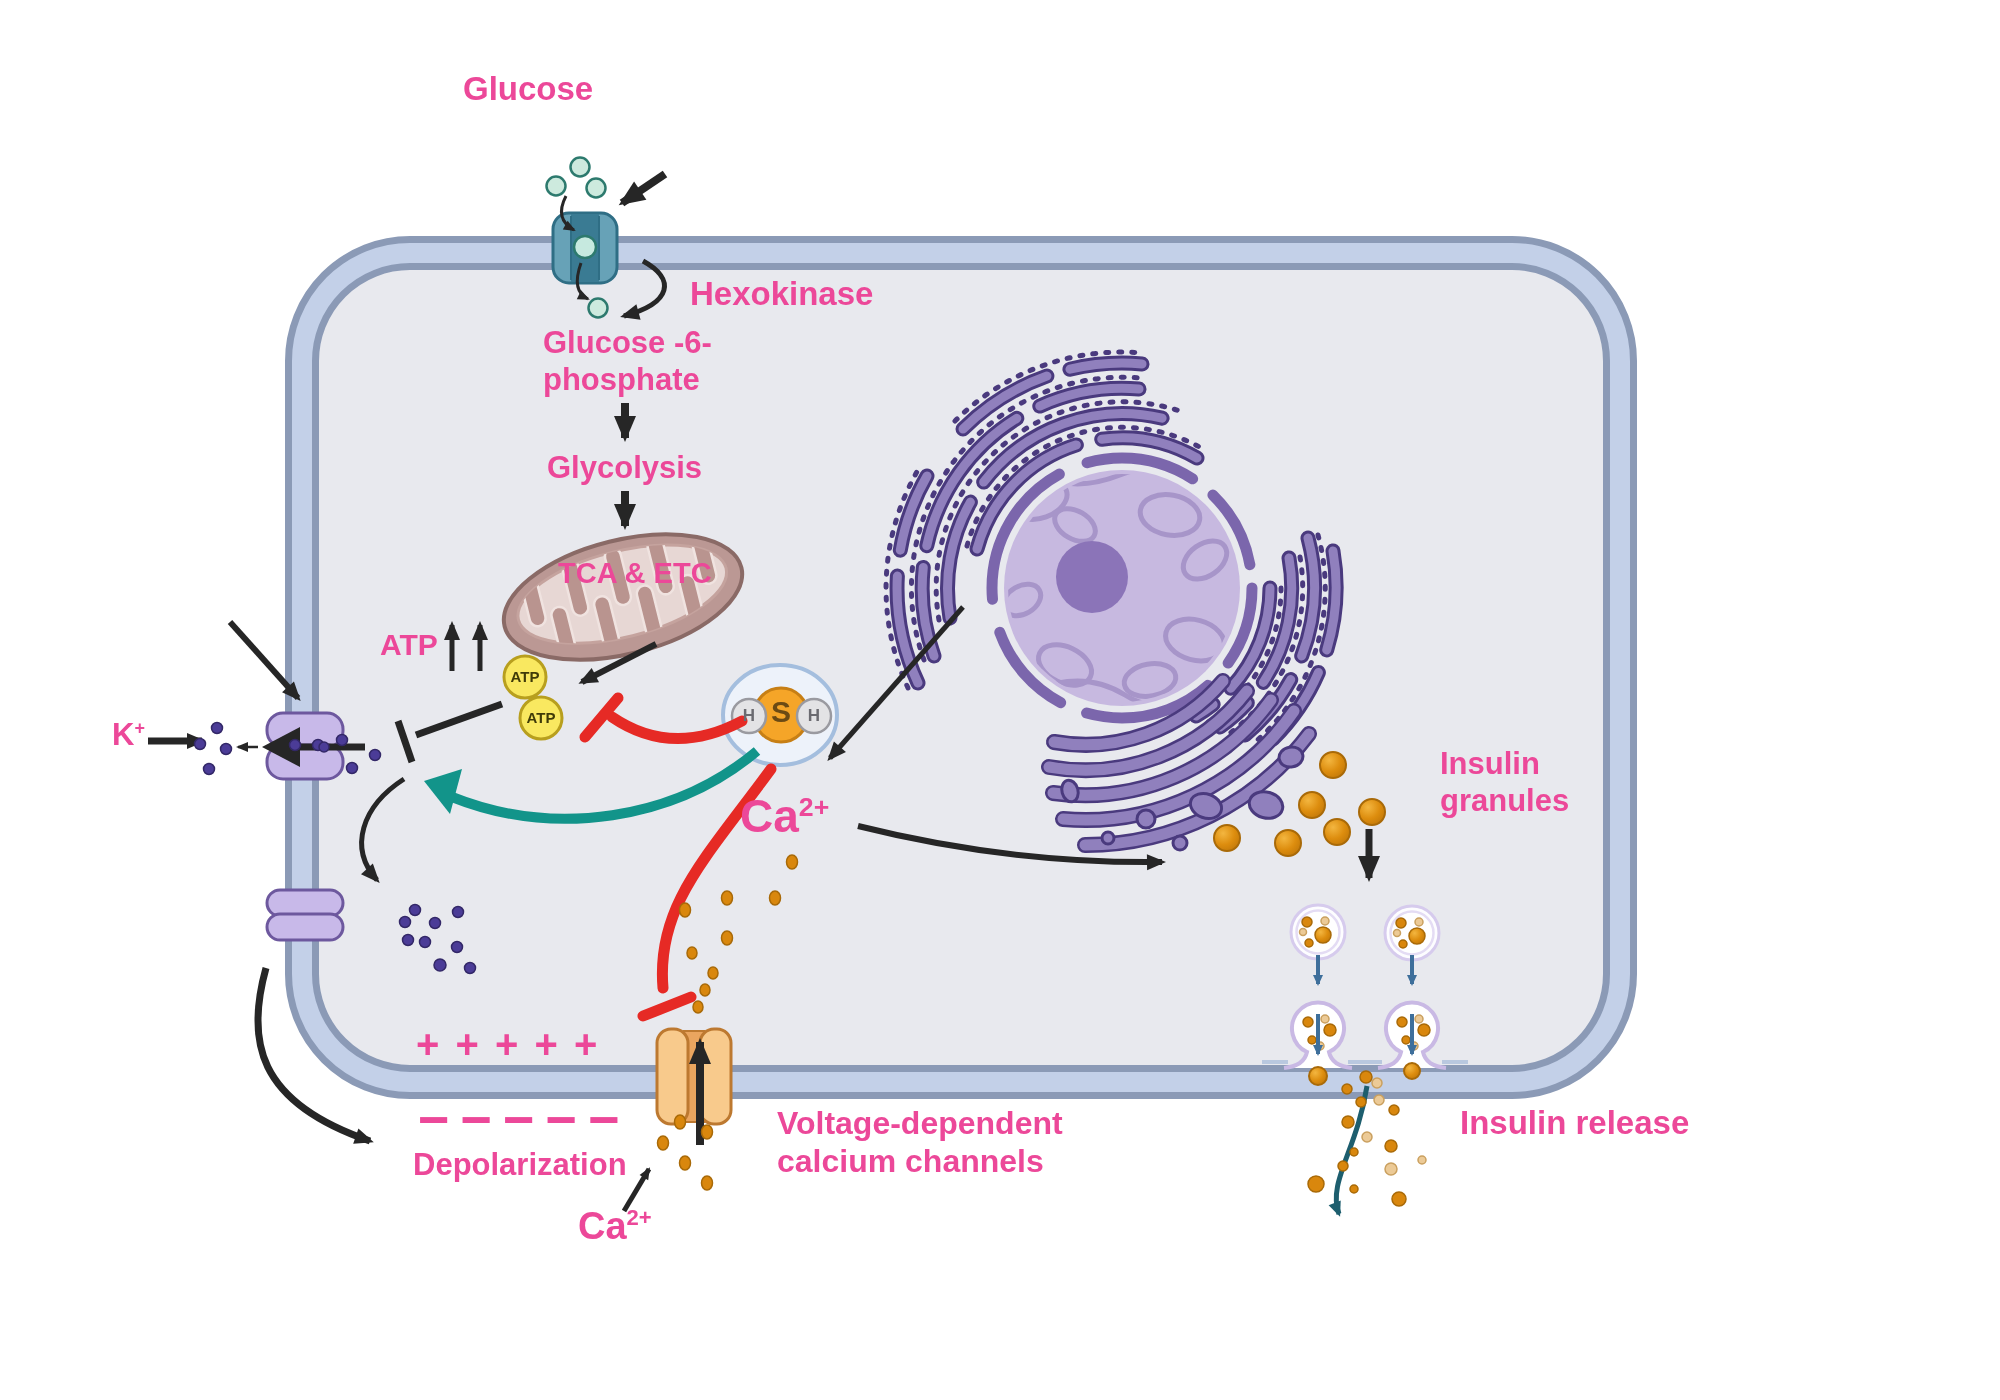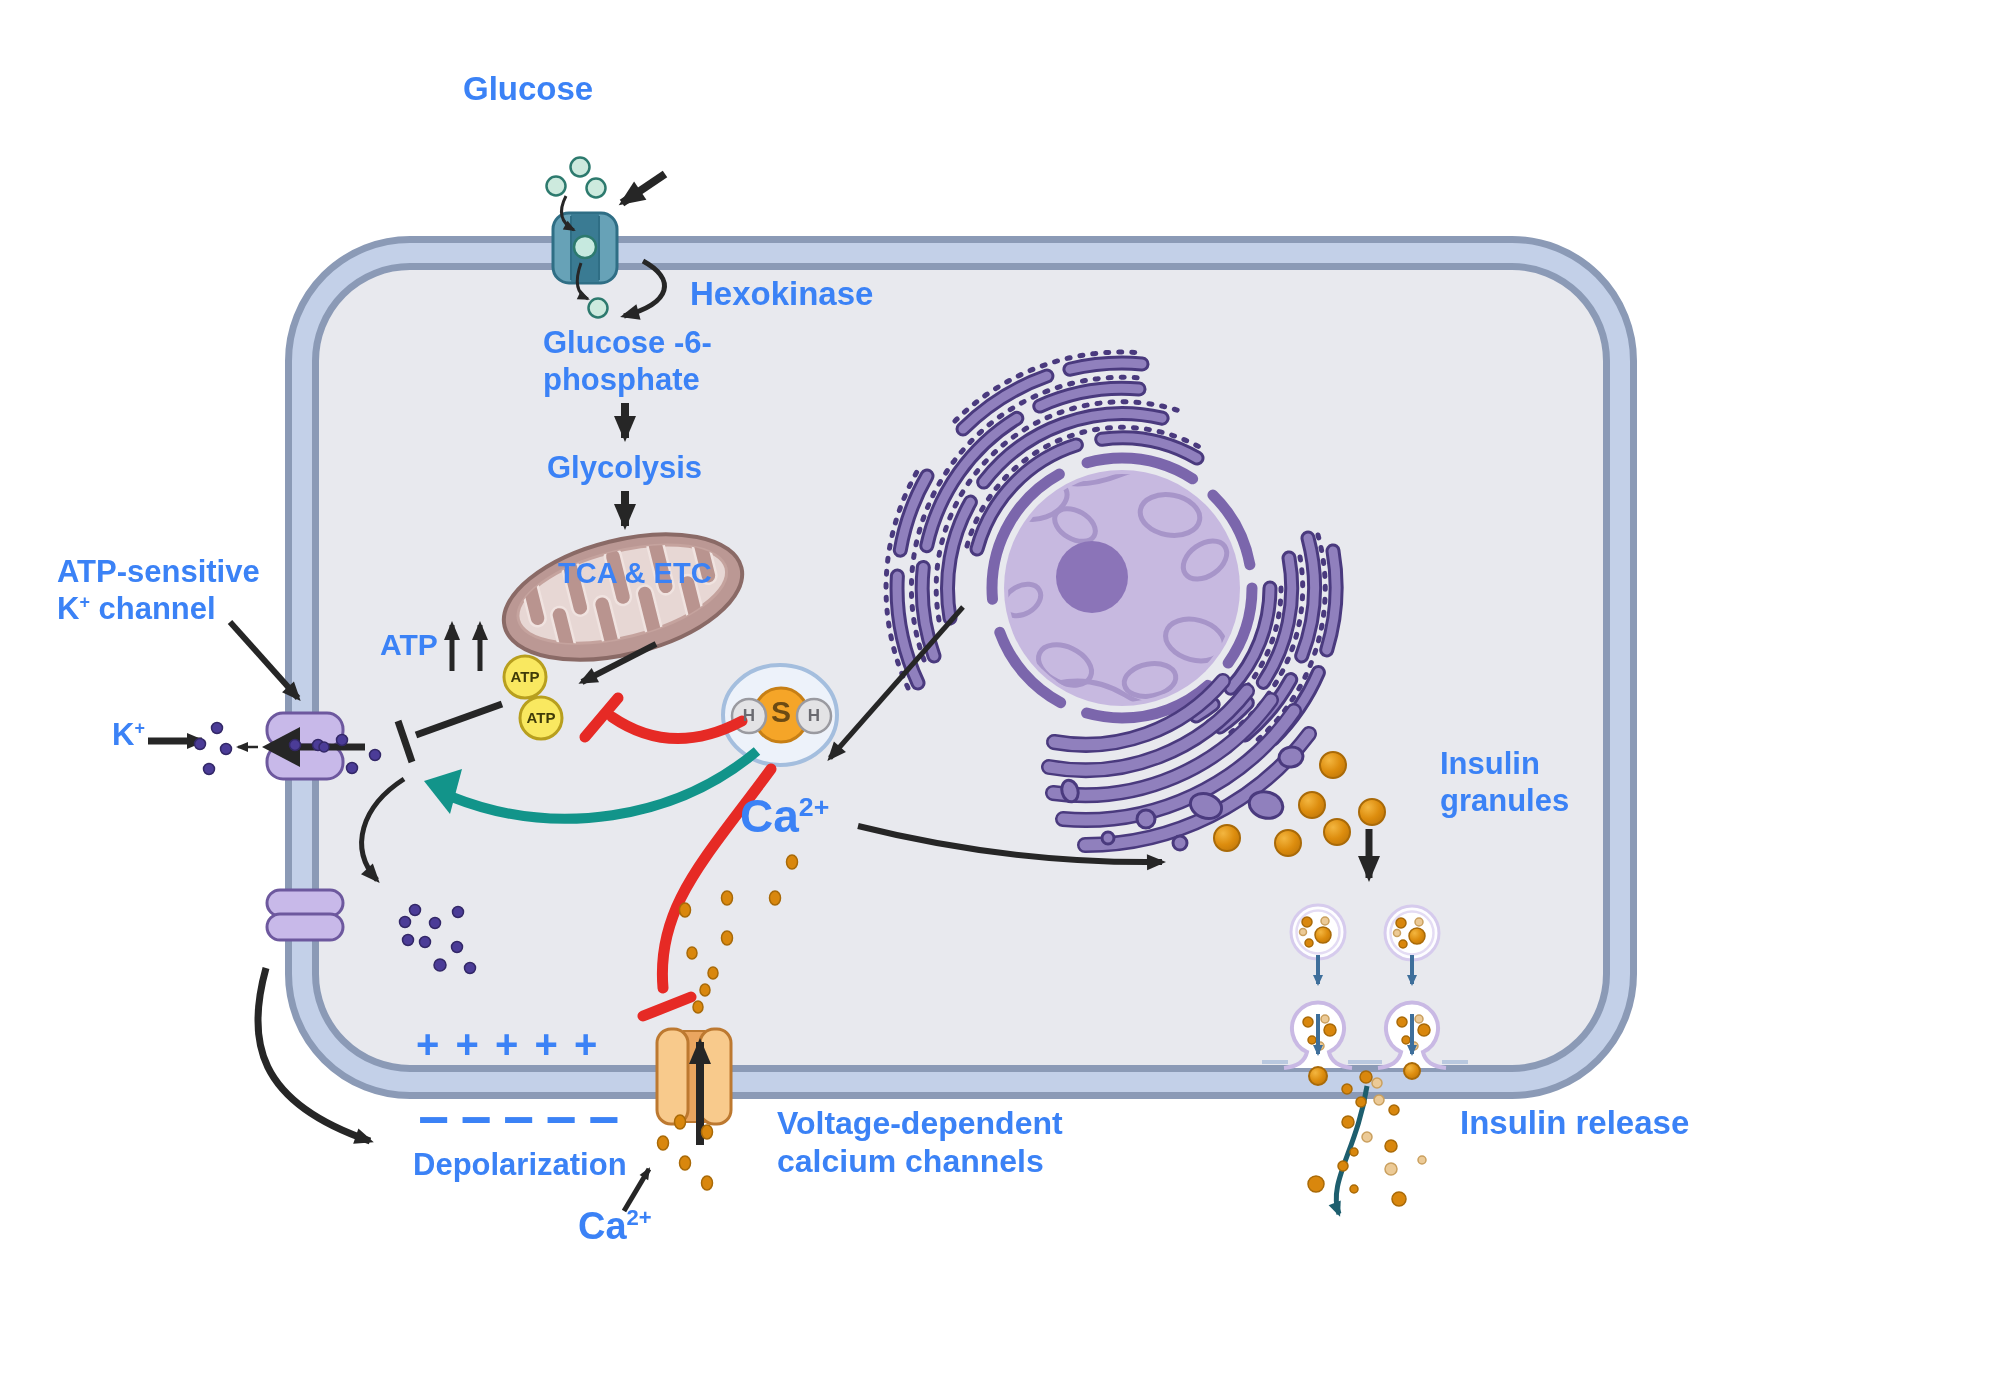--- a/index.html
+++ b/index.html
@@ -1,19 +1,19 @@
 <!DOCTYPE html>
 <html><head>
 <meta charset="utf-8">
 <style>
   html,body{margin:0;padding:0;background:#ffffff;}
   #stage{position:relative;width:2000px;height:1400px;background:#ffffff;overflow:hidden;
          font-family:"Liberation Sans",sans-serif;}
   #scene{position:absolute;left:0;top:0;}
-  .label{position:absolute;font-weight:700;color:#3b82f6;line-height:1.18;white-space:nowrap;}
+  .label{position:absolute;font-weight:700;color:#ec4899;line-height:1.18;white-space:nowrap;}
   .label .ln{display:block;}
   .sup{font-size:58%;vertical-align:super;font-weight:700;}
   .ctr{text-align:center;}
 </style>
 </head>
 <body>
 
 <div id="stage">
 <svg id="scene" width="2000" height="1400" viewBox="0 0 2000 1400">
   <defs>
@@ -362,24 +362,20 @@
 
 <div class="label" style="left:547px;top:450px;font-size:31px;">Glycolysis</div>
 
 <div class="label" style="left:558px;top:556px;font-size:29px;">TCA &amp; ETC</div>
 
 <div class="label" style="left:380px;top:627px;font-size:30px;">ATP</div>
 
 <div class="label ctr" style="left:495px;top:668px;width:60px;font-size:15px;font-weight:600;color:#3f3a08;">ATP</div>
 <div class="label ctr" style="left:511px;top:709px;width:60px;font-size:15px;font-weight:600;color:#3f3a08;">ATP</div>
 
-<div class="label" style="left:57px;top:554px;font-size:31px;">
-  <span class="ln">ATP-sensitive</span>
-  <span class="ln"><span>K</span><span class="sup">+</span><span> channel</span></span>
-</div>
 
 <div class="label" style="left:112px;top:717px;font-size:31px;"><span>K</span><span class="sup">+</span></div>
 
 <div class="label ctr" style="left:734px;top:706px;width:30px;font-size:17px;color:#6a6a70;">H</div>
 <div class="label ctr" style="left:756px;top:694px;width:50px;font-size:30px;color:#6b4a14;">S</div>
 <div class="label ctr" style="left:799px;top:706px;width:30px;font-size:17px;color:#6a6a70;">H</div>
 
 <div class="label" style="left:740px;top:789px;font-size:46px;"><span>Ca</span><span class="sup">2+</span></div>
 
 <div class="label" style="left:1440px;top:746px;font-size:31px;">

